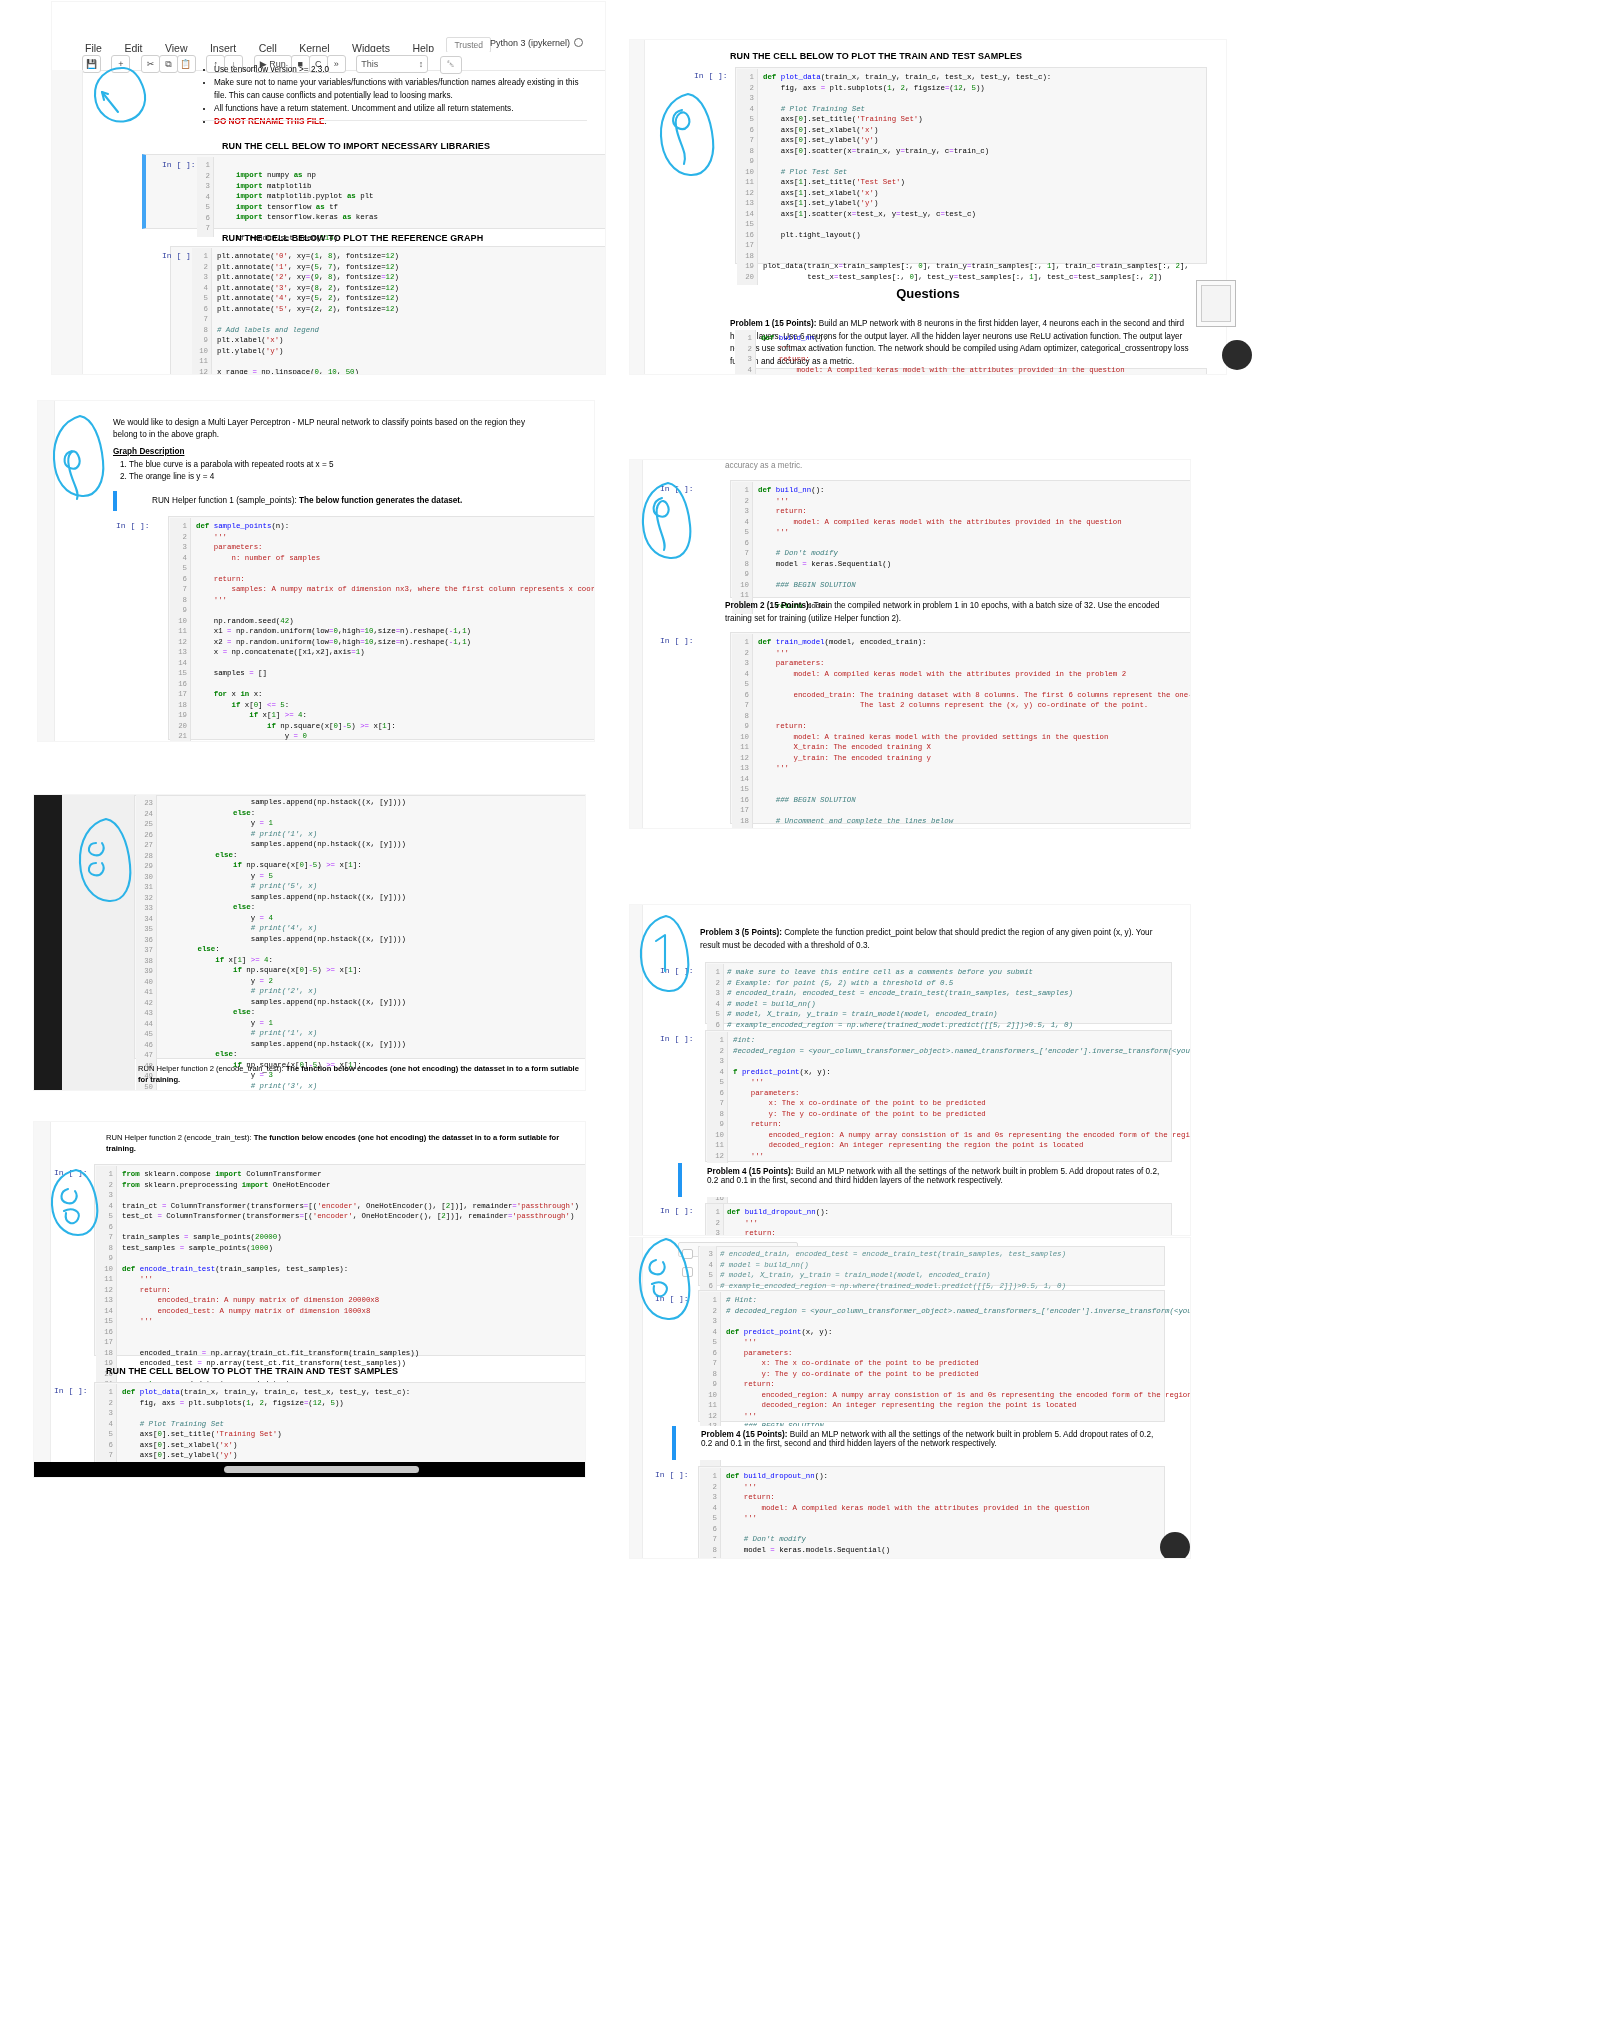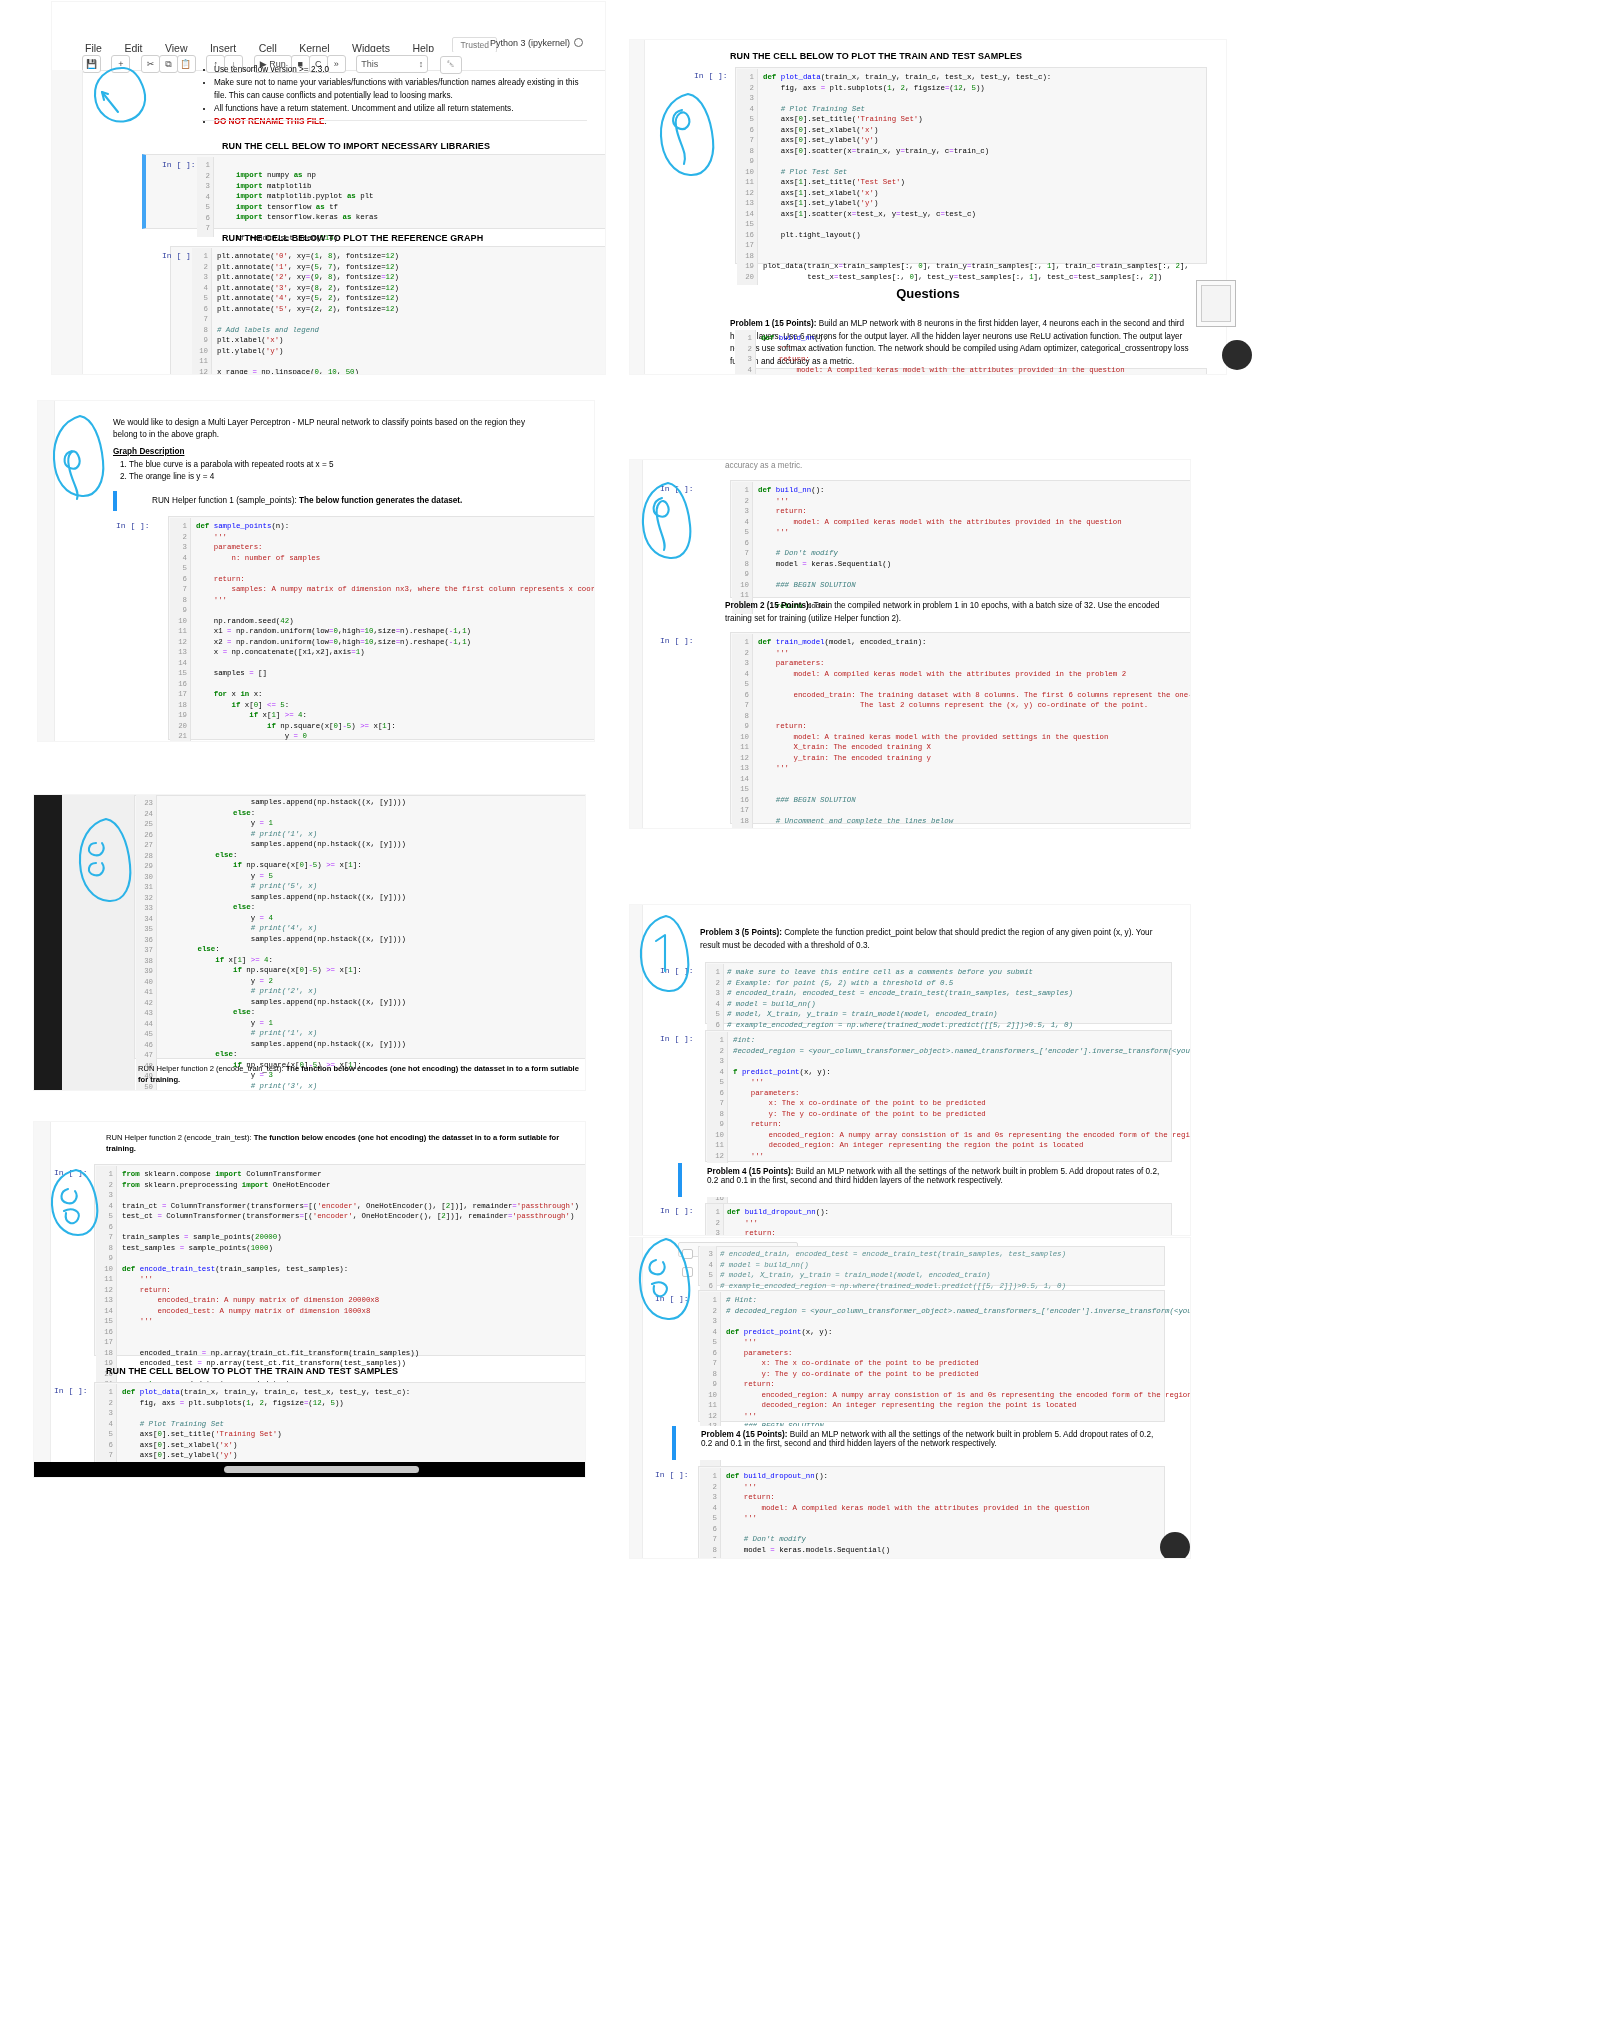--- a/index.html
+++ b/index.html
@@ -69,21 +69,21 @@
     <div style="position:absolute;left:33px;top:4px;">
       <span class="mi" style="margin-right:18px;">File</span>
       <span class="mi" style="margin-right:18px;">Edit</span>
       <span class="mi" style="margin-right:18px;">View</span>
       <span class="mi" style="margin-right:18px;">Insert</span>
       <span class="mi" style="margin-right:18px;">Cell</span>
       <span class="mi" style="margin-right:18px;">Kernel</span>
       <span class="mi" style="margin-right:18px;">Widgets</span>
       <span class="mi">Help</span>
     </div>
-    <div style="position:absolute;right:108px;top:3px;" class="trusted">Trusted</div>
+    <div style="position:absolute;right:114px;top:3px;" class="trusted">Trusted</div>
     <div style="position:absolute;right:22px;top:4px;" class="kern">
       <span>Python 3 (ipykernel)</span><span class="kdot"></span>
     </div>
   </div>
 
   <div class="toolbar" style="top:50px;height:18px;">
     <div style="position:absolute;left:30px;top:1px;">
       <span class="tgrp">
           <span class="tbtn">💾</span>
         </span>

